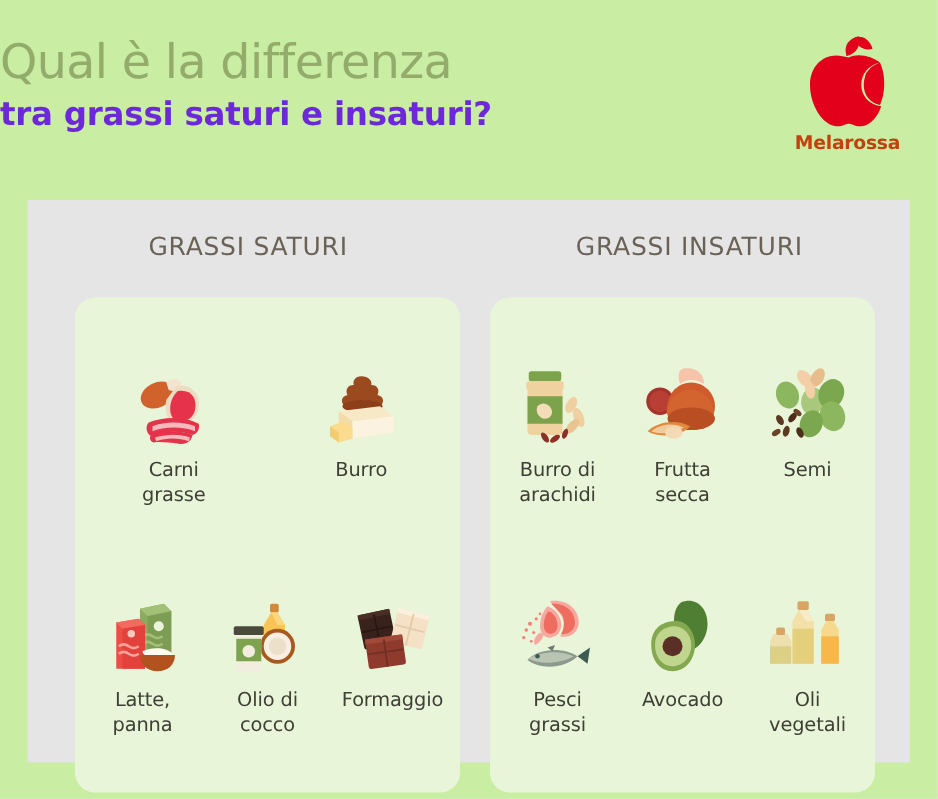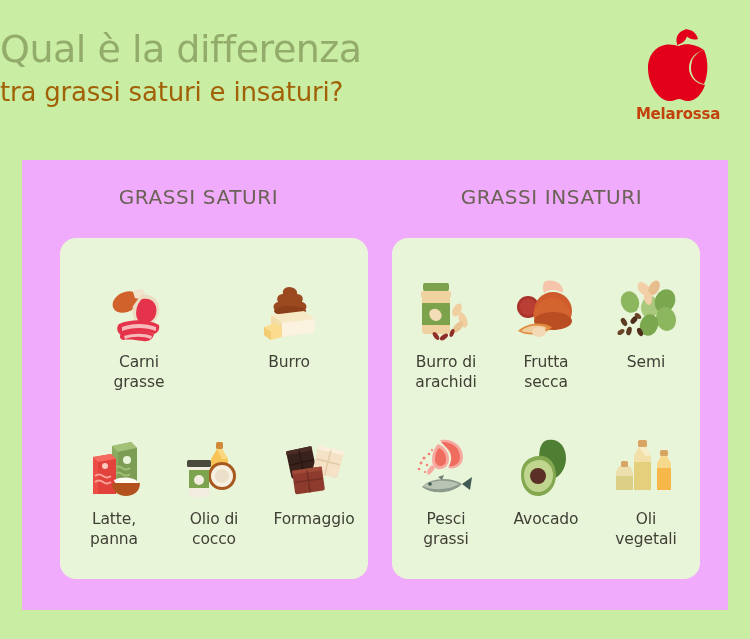--- a/index.html
+++ b/index.html
@@ -31,25 +31,25 @@
   }
   .title-main {
     font-size: 38px;
     color: #93ac6c;
     letter-spacing: -0.5px;
     line-height: 1.12;
     font-weight: 400;
   }
   .title-sub {
     font-size: 26px;
-    color: #a16207;
+    color: #6d28d9;
     letter-spacing: -0.2px;
     line-height: 1.2;
     margin-top: 6px;
-    font-weight: 400;
+    font-weight: 700;
   }
 
   
   .logo {
     position: absolute;
     right: 24px; top: 28px;
     width: 96px; height: 104px;
     text-align: center;
   }
   .logo-mark { width: 96px; height: 78px; display: block; }
@@ -59,42 +59,42 @@
     font-weight: bold;
     letter-spacing: -0.2px;
     margin-top: -1px;
   }
 
   
   .card {
     position: absolute;
     left: 22px; top: 160px;
     width: 706px; height: 450px;
-    background: #f0abfc;
+    background: #e5e5e5;
   }
 
   .col-headers {
     position: absolute;
     left: 0; top: 25px;
     width: 706px;
     display: flex;
   }
   .col-header {
     flex: 1;
     text-align: center;
     font-size: 20px;
     letter-spacing: 0.6px;
     color: #6b6257;
     font-weight: 400;
   }
 
   .panels {
     position: absolute;
     left: 38px; top: 78px;
-    width: 630px; height: 341px;
+    width: 630px; height: 396px;
     display: flex;
     gap: 24px;
   }
   .panel {
     flex: 1;
     background: #e9f5d9;
     border-radius: 16px;
     padding: 18px 4px 10px;
     box-sizing: border-box;
     display: flex;

